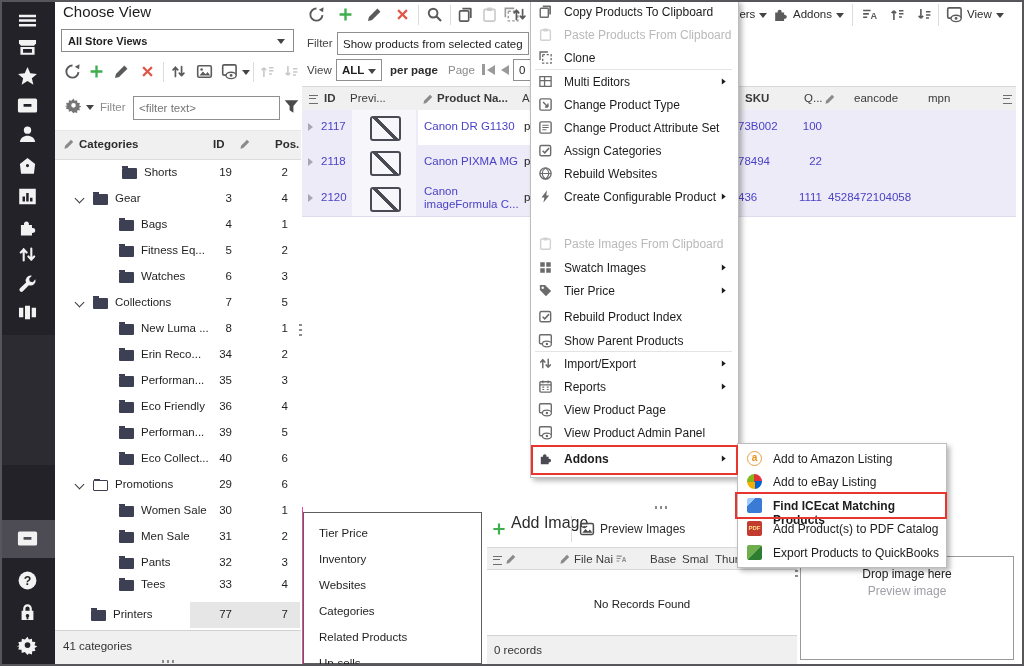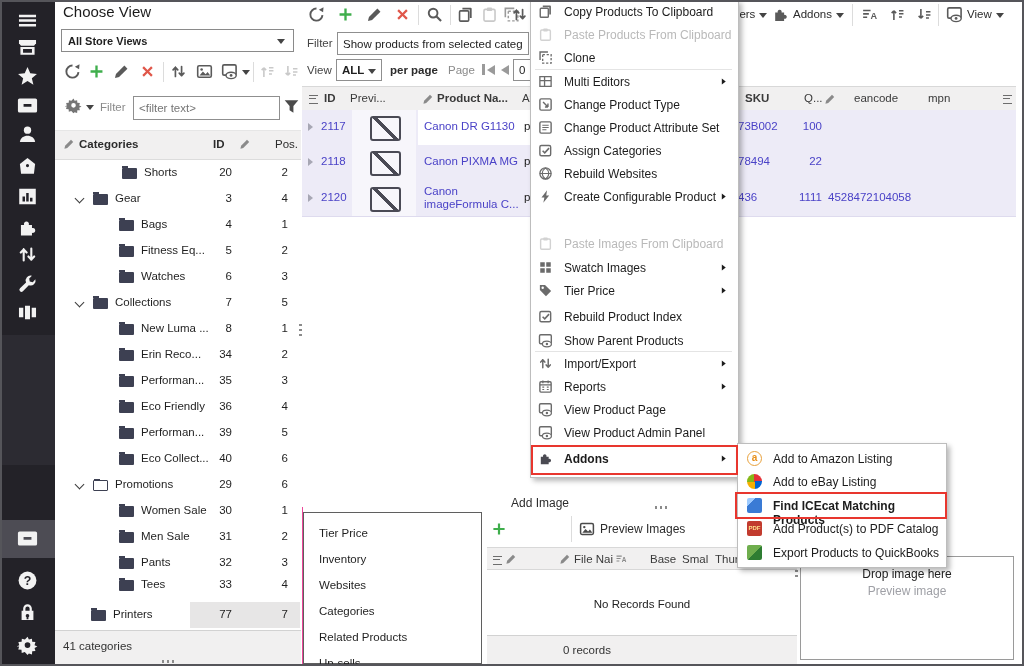--- a/index.html
+++ b/index.html
@@ -363,27 +363,27 @@
           <use href="#i-pencil"></use>
         </svg>
       </div>
   <span class="a btxt" style="left:24px;top:7px;font-weight:bold">Categories</span>
   <span class="a btxt" style="left:158px;top:7px;font-weight:bold">ID</span>
   <div class="a tbic" style="left:184px;top:7px;width:12px;height:12px;color:#8a8a8a">
         <svg class="ic" width="12" height="12">
           <use href="#i-pencil"></use>
         </svg>
       </div>
-  <span class="a btxt" style="left:220px;top:7px;font-weight:normal">Pos.</span>
+  <span class="a btxt" style="left:220px;top:7px;font-weight:bold">Pos.</span>
 </div>
 
 <div class="trow" style="top:160px">
       <span class="fold" style="left:65px"></span>
       <span class="tl" style="left:87px">Shorts</span>
-      <span class="tnum" style="left:143px;width:32px">20</span>
+      <span class="tnum" style="left:143px;width:32px">19</span>
       <span class="tnum" style="left:197px;width:34px">2</span>
     </div>
 <div class="trow" style="top:186px">
       <span class="chev" style="left:19px"></span>
       <span class="fold" style="left:36px"></span>
       <span class="tl" style="left:58px">Gear</span>
       <span class="tnum" style="left:143px;width:32px">3</span>
       <span class="tnum" style="left:197px;width:34px">4</span>
     </div>
 <div class="trow" style="top:212px">
@@ -656,21 +656,21 @@
   <div class="a" style="left:15px;top:92px">Categories</div>
   <div class="a" style="left:15px;top:118px">Related Products</div>
   <div class="a" style="left:15px;top:144px">Up-sells</div>
 </div>
 
 <div class="a tbic" style="left:491px;top:521px;color:#3fae4c">
       <svg class="ic" width="16" height="16">
         <use href="#i-plus"></use>
       </svg>
     </div>
-<span class="a btxt" style="left:511px;top:496px;font-size:12px">Add Image</span>
+<span class="a btxt" style="left:511px;top:514px;font-size:16px">Add Image</span>
 <div class="sepv" style="left:571px;top:516px;height:26px"></div>
 <div class="a tbic" style="left:579px;top:521px;color:#4a4a4a">
       <svg class="ic" width="16" height="16">
         <use href="#i-image"></use>
       </svg>
     </div>
 <span class="a btxt" style="left:600px;top:522px;font-size:12px">Preview Images</span>
 
 <div class="a" style="left:487px;top:547px;width:310px;height:23px;background:#f1f0f0;border-top:1px solid #d8d8d8;border-bottom:1px solid #d8d8d8;box-sizing:border-box">
   <span class="hlines" style="left:6px;top:8px"></span>
@@ -689,21 +689,21 @@
         <svg class="ic" width="12" height="12">
           <use href="#i-sortaz"></use>
         </svg>
       </span>
   <span class="a" style="left:163px;top:5px;color:#3a3a3a">Base</span>
   <span class="a" style="left:195px;top:5px;color:#3a3a3a">Smal</span>
   <span class="a" style="left:228px;top:5px;color:#3a3a3a">Thur</span>
 </div>
 <span class="a" style="left:487px;top:598px;width:310px;text-align:center;color:#222">No Records Found</span>
 <div class="a statusbar" style="left:487px;top:635px;width:310px;height:29px">
-  <span class="a" style="left:0;top:8px;width:200px;text-align:center;color:#333">0 records</span>
+  <span class="a" style="left:7px;top:8px;width:200px;color:#333">0 records</span>
 </div>
 <div class="dots-v" style="left:795px;top:565px"></div>
 
 <div class="a" style="left:800px;top:556px;width:214px;height:104px;background:#fff;border:1px solid #9a9a9a;box-sizing:border-box">
   <span class="a" style="left:0;top:10px;width:212px;text-align:center;font-size:12px;color:#222">Drop image here</span>
   <span class="a" style="left:0;top:27px;width:212px;text-align:center;font-size:12px;color:#9fa0a6">Preview image</span>
 </div>
 <div class="a" style="left:852px;top:550px;width:26px;height:6px;background:#3f3f46"></div>
 
 <div class="a cmenu">

